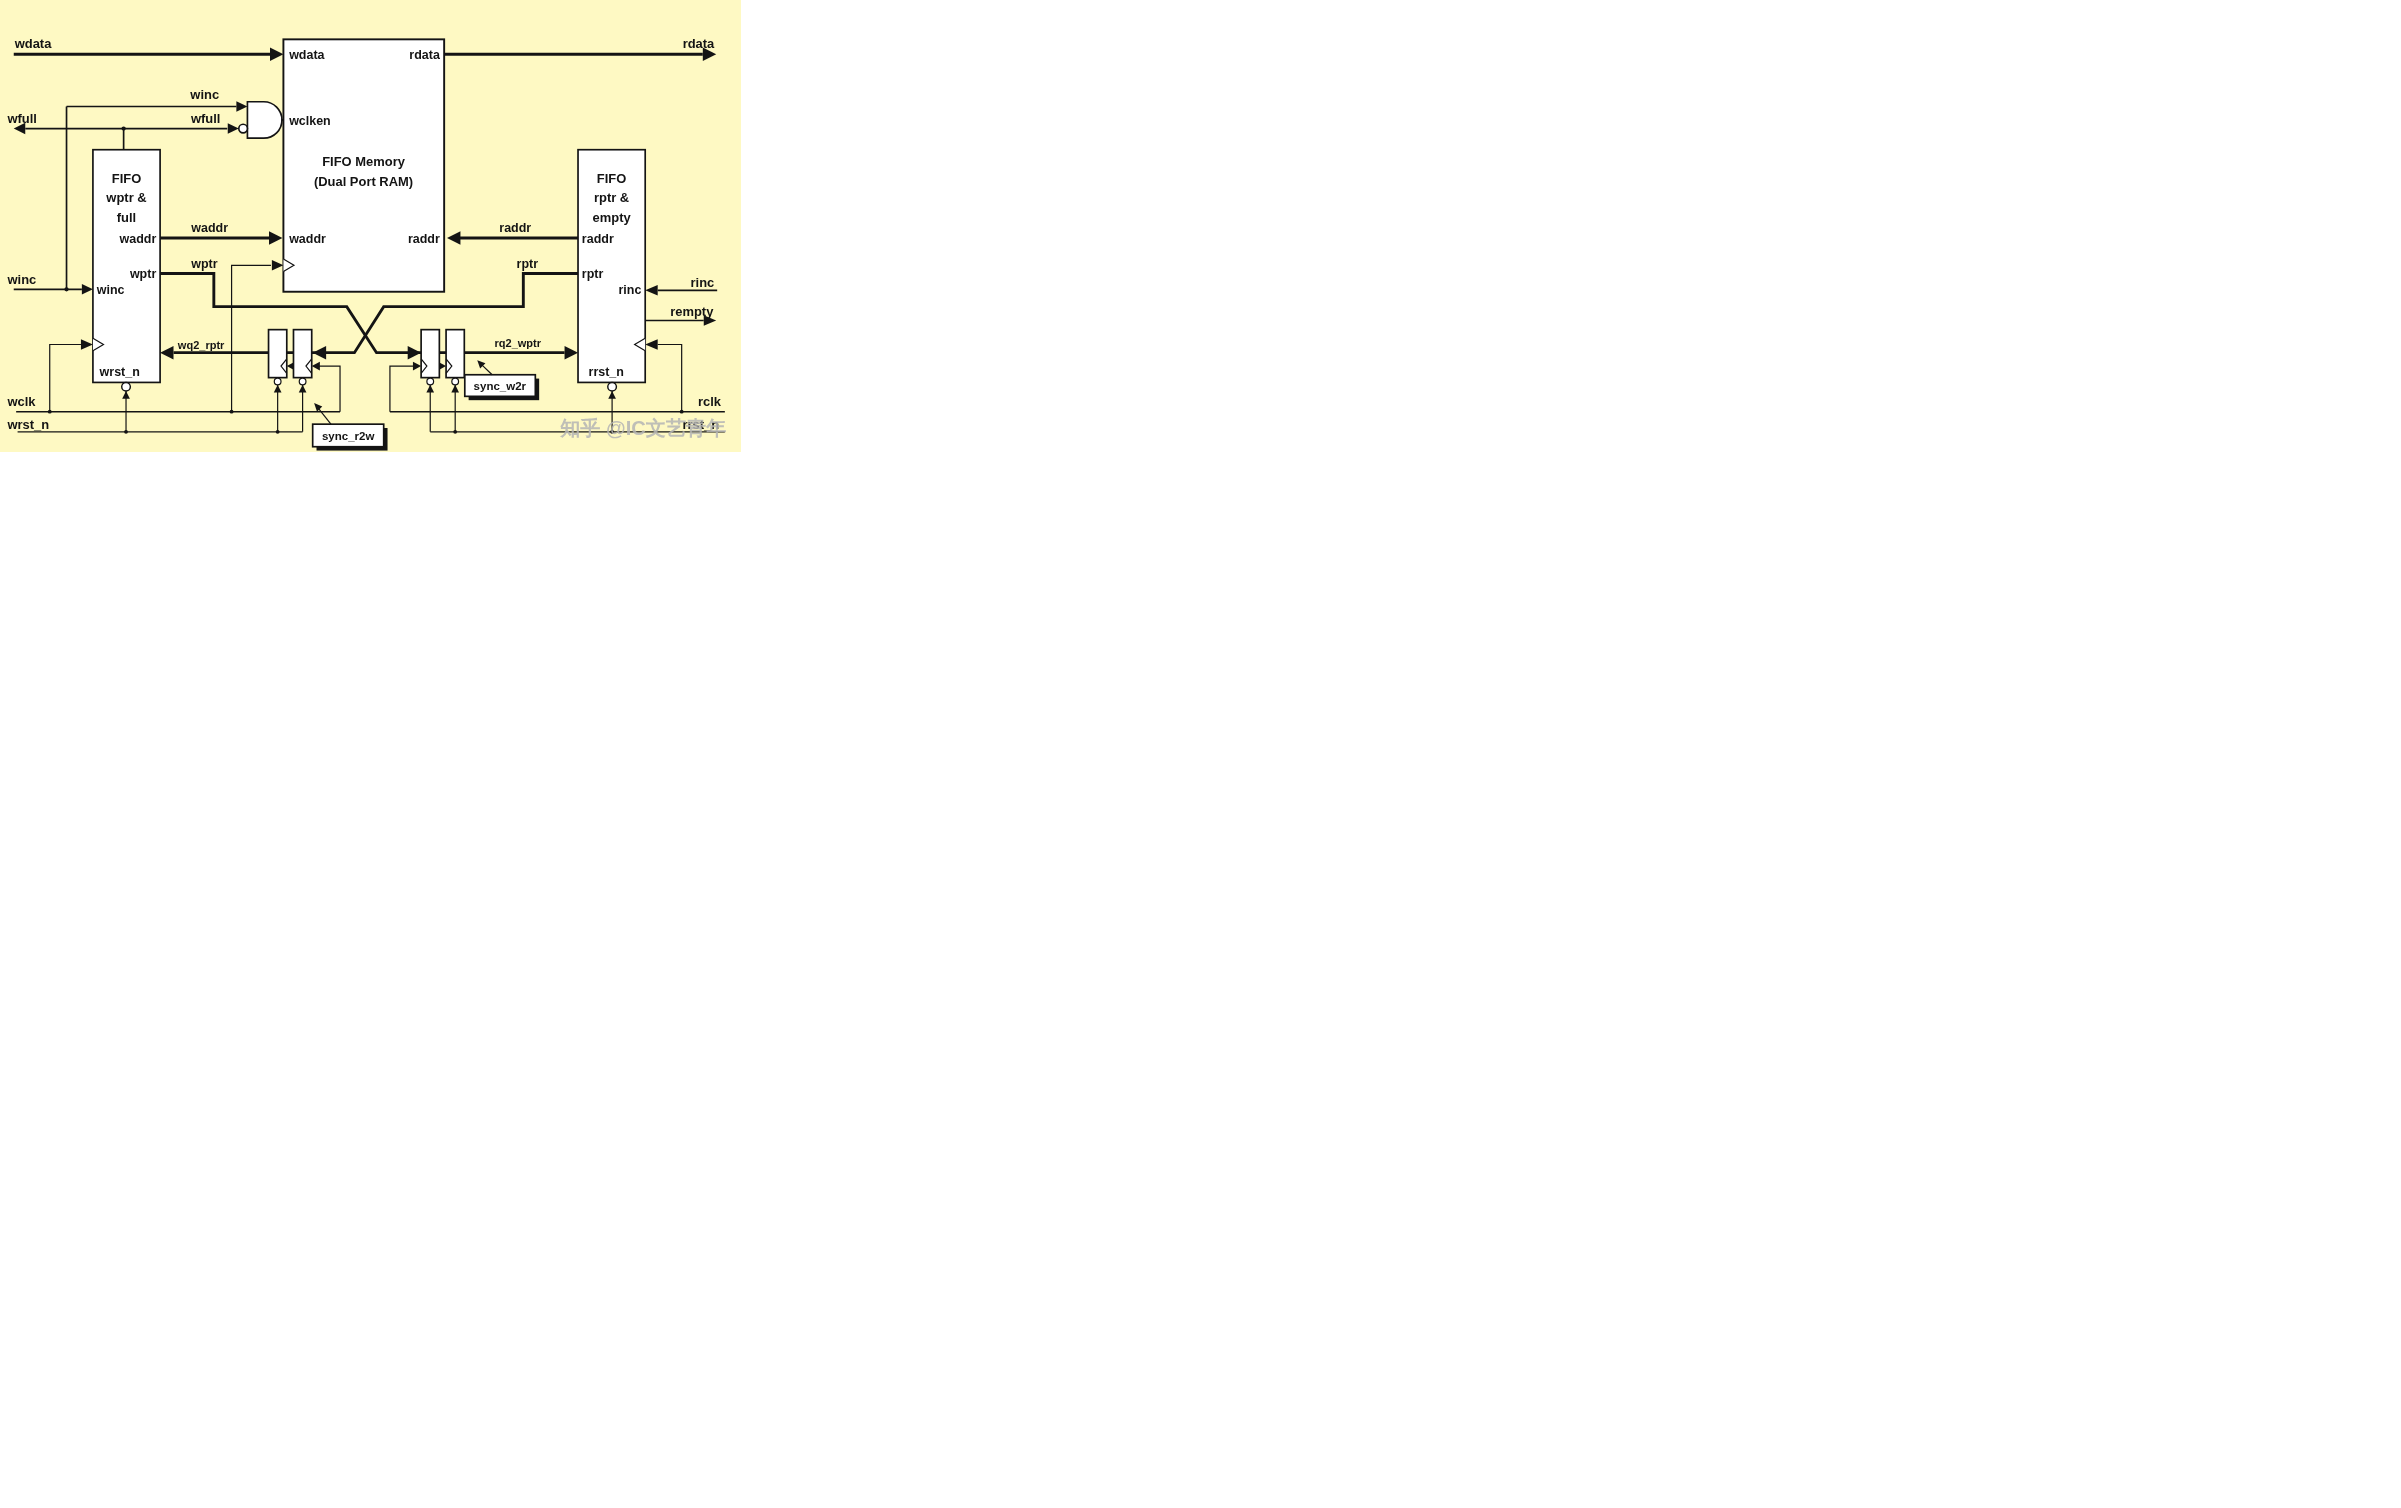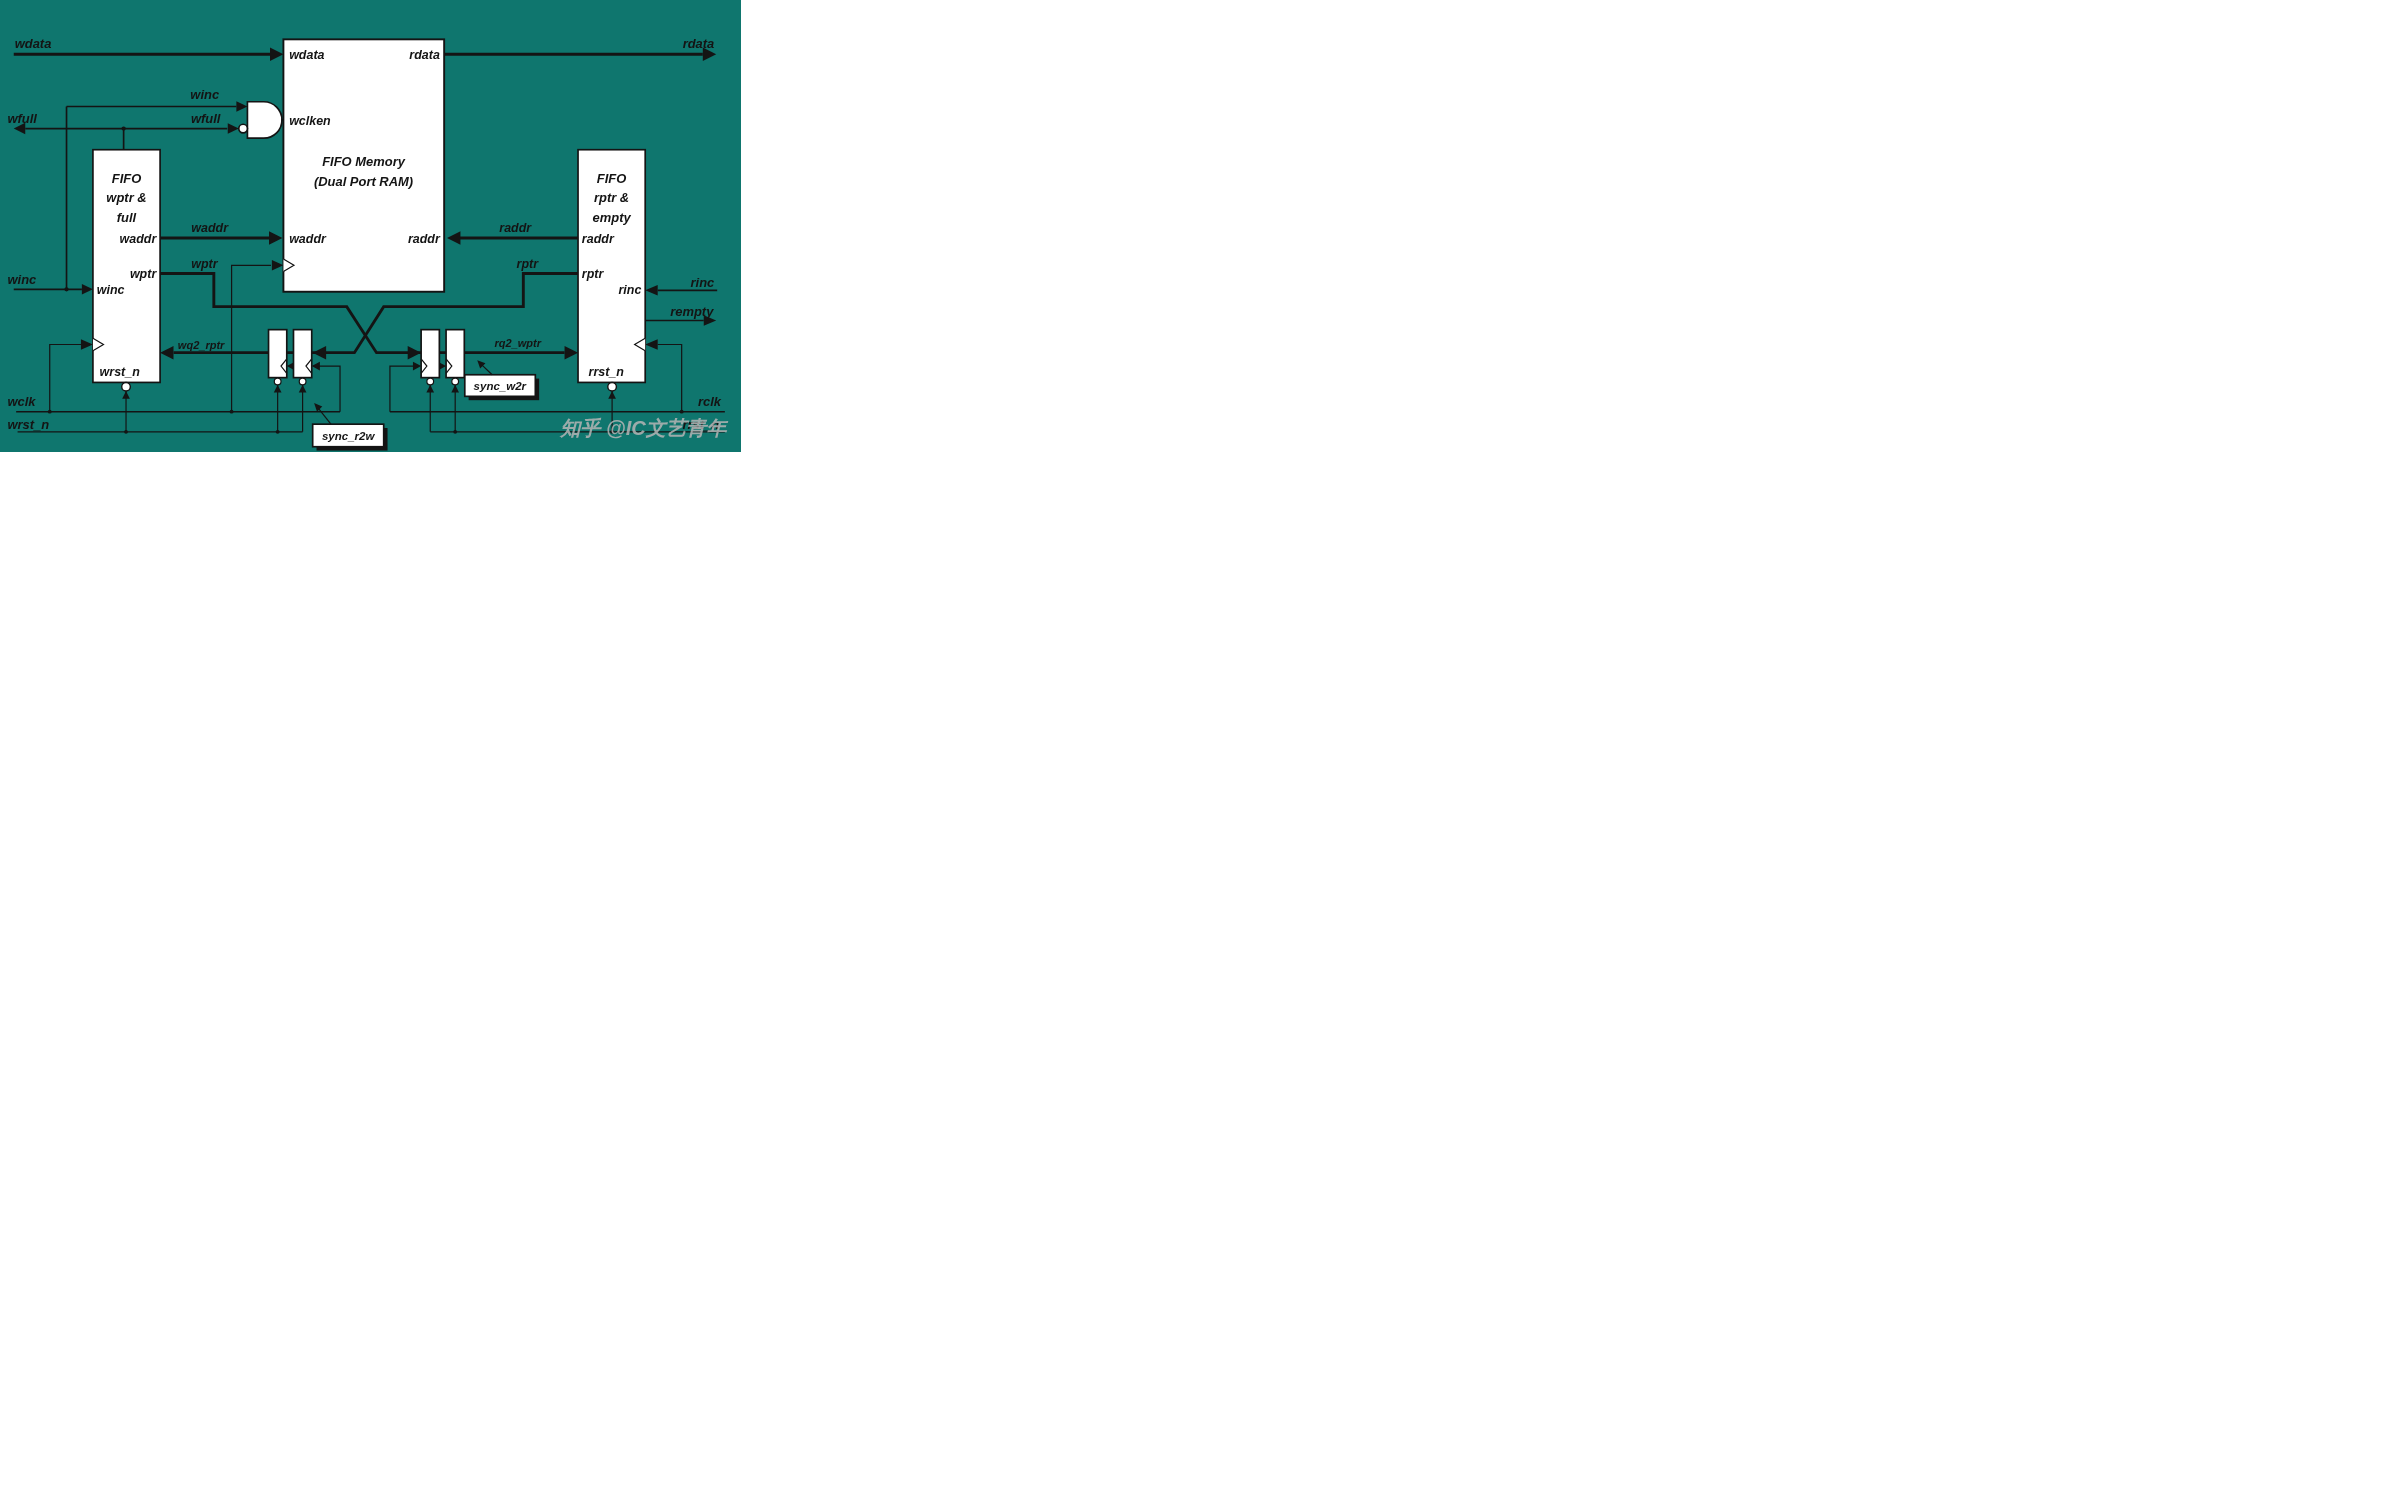--- a/index.html
+++ b/index.html
@@ -1,17 +1,17 @@
 <!DOCTYPE html>
 <html style="font-size:7.7px"><head>
 <meta charset="utf-8">
 <style>
   html,body{margin:0;padding:0;background:#ffffff;}
-  .canvas{position:relative;width:741px;height:452px;background:#0f766e;overflow:hidden;
-          font-family:"Liberation Sans", sans-serif;font-style:italic;}
+  .canvas{position:relative;width:741px;height:452px;background:#fef9c3;overflow:hidden;
+          font-family:"Liberation Sans", sans-serif;}
   svg{position:absolute;left:0;top:0;}
   text{font-family:"Liberation Sans", sans-serif;font-weight:bold;fill:#141414;}
   .lbl{font-size:27px;}
   .port{font-size:26px;}
   .small{font-size:23px;}
   .syncl{font-size:24px;}
   .wm{font-size:42px;font-weight:bold;fill:#b5b5b5;opacity:.85;}
   .ink{stroke:#141414;fill:none;}
   .w-bus{stroke-width:6;}
   .w-ctl{stroke-width:3.5;}

